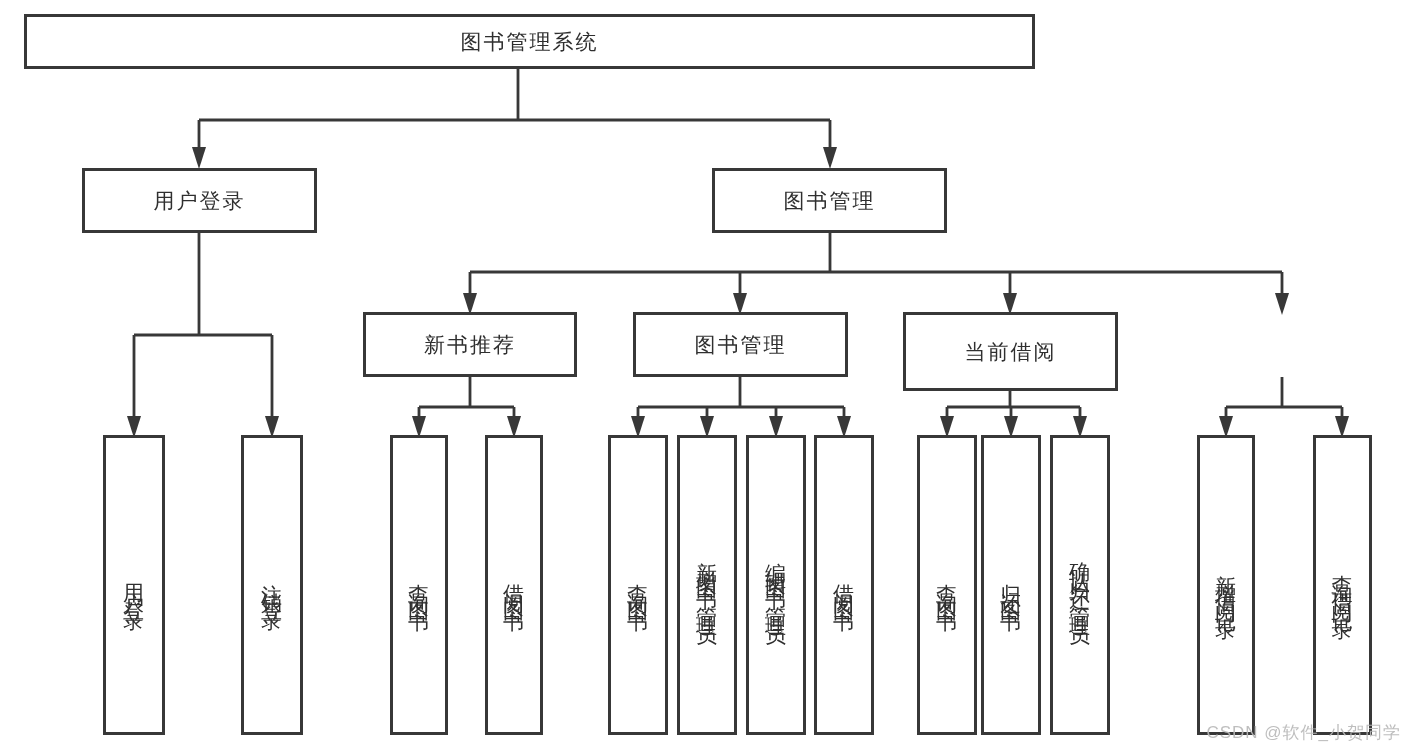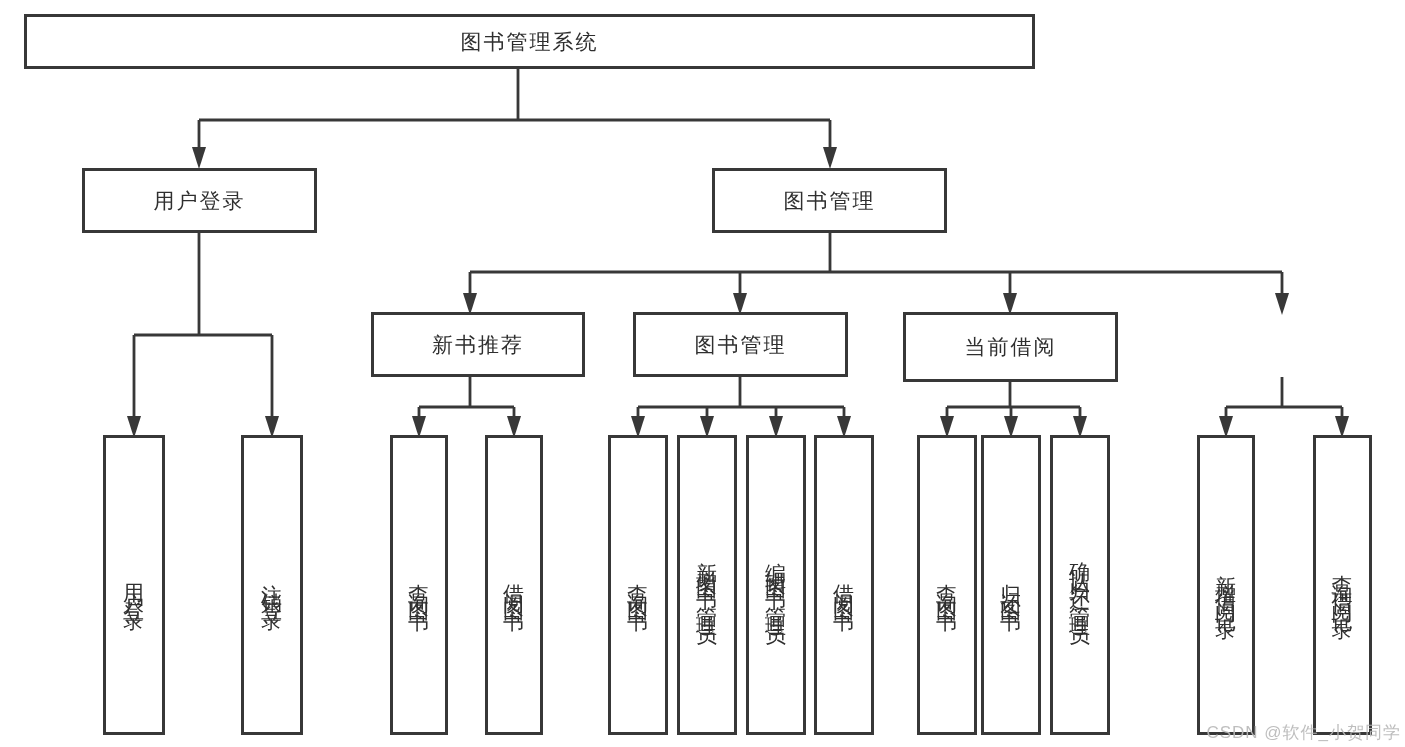--- a/index.html
+++ b/index.html
@@ -31,23 +31,23 @@
     align-items: center;
     justify-content: center;
     font-size: 21px;
     letter-spacing: 2px;
     z-index: 2;
   }
 
   .node-root   { left: 24px;   top: 14px;  width: 1011px; height: 55px; }
   .node-l2a    { left: 82px;   top: 168px; width: 235px;  height: 65px; }
   .node-l2b    { left: 712px;  top: 168px; width: 235px;  height: 65px; }
-  .node-l3a    { left: 363px;  top: 312px; width: 214px;  height: 65px; margin-left: 8px; }
+  .node-l3a    { left: 363px;  top: 312px; width: 214px;  height: 65px; }
   .node-l3b    { left: 633px;  top: 312px; width: 215px;  height: 65px; }
-  .node-l3c    { left: 903px;  top: 312px; width: 215px;  height: 70px; }
+  .node-l3c    { left: 903px;  top: 312px; width: 215px;  height: 79px; }
   .node-l3d    { left: 1174px; top: 312px; width: 215px;  height: 65px; }
 
   .leaf {
     position: absolute;
     top: 435px;
     height: 300px;
     box-sizing: border-box;
     border: 3px solid #383838;
     background: #ffffff;
     color: #2f2f2f;

